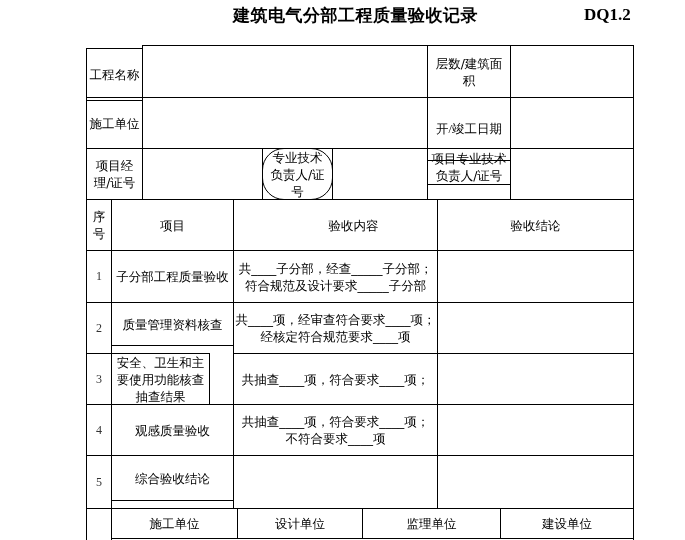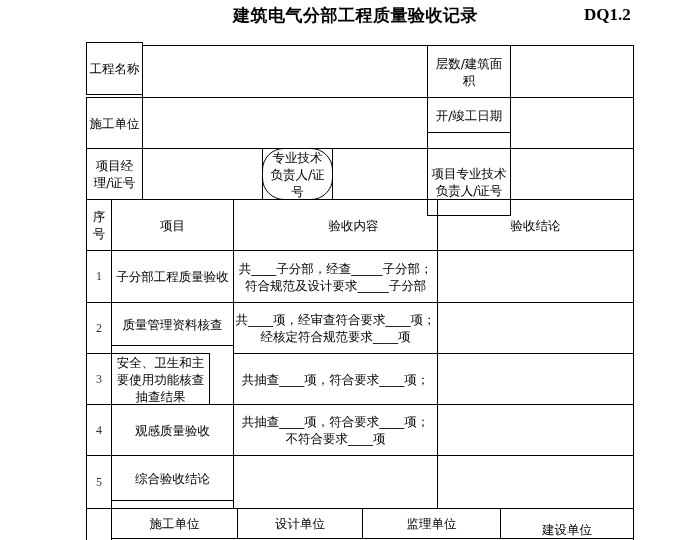--- a/index.html
+++ b/index.html
@@ -13,47 +13,47 @@
           display:flex; align-items:center; justify-content:center; text-align:center;
           font-size:12.5px; line-height:17px; }
   .num { font-family:"Liberation Serif", serif; font-size:12px; color:#333; }
 </style>
 </head>
 <body>
 
 <div class="title">建筑电气分部工程质量验收记录</div>
 <div class="code">DQ1.2</div>
 
-<div class="cell" style="left:86px;top:42px;width:57px;height:53px;">
+<div class="cell" style="left:86px;top:48px;width:57px;height:53px;">
     <span>工程名称</span>
   </div>
 <div class="cell" style="left:142px;top:45px;width:286px;height:53px;"></div>
 <div class="cell" style="left:427px;top:45px;width:84px;height:53px;padding:0 4px;">
     <span>层数/建筑面积</span>
   </div>
 <div class="cell" style="left:510px;top:45px;width:124px;height:53px;"></div>
 
 <div class="cell" style="left:86px;top:97px;width:57px;height:52px;">
     <span>施工单位</span>
   </div>
 <div class="cell" style="left:142px;top:97px;width:286px;height:52px;"></div>
-<div class="cell" style="left:427px;top:97px;width:84px;height:36px;">
+<div class="cell" style="left:427px;top:97px;width:84px;height:64px;font-family:Liberation Serif, serif;">
     <span>开/竣工日期</span>
   </div>
 <div class="cell" style="left:510px;top:97px;width:124px;height:52px;"></div>
 
 <div class="cell" style="left:86px;top:148px;width:57px;height:52px;padding:0 2px;">
     <span>项目经理/证号</span>
   </div>
 <div class="cell" style="left:142px;top:148px;width:121px;height:52px;"></div>
 <div class="cell" style="left:262px;top:148px;width:71px;height:52px;padding:0 4px;border-radius:22px;">
     <span>专业技术负责人/证号</span>
   </div>
 <div class="cell" style="left:332px;top:148px;width:96px;height:52px;"></div>
-<div class="cell" style="left:427px;top:148px;width:84px;height:68px;padding:0 2px;">
+<div class="cell" style="left:427px;top:148px;width:84px;height:37px;padding:0 2px;">
     <span>项目专业技术负责人/证号</span>
   </div>
 <div class="cell" style="left:510px;top:148px;width:124px;height:52px;"></div>
 
 <div class="cell" style="left:86px;top:199px;width:26px;height:52px;padding:0 5px;">
     <span>序号</span>
   </div>
 <div class="cell" style="left:111px;top:199px;width:123px;height:52px;">
     <span>项目</span>
   </div>
@@ -123,16 +123,16 @@
 <div class="cell" style="left:86px;top:508px;width:26px;height:40px;"></div>
 <div class="cell" style="left:111px;top:508px;width:127px;height:31px;">
     <span>施工单位</span>
   </div>
 <div class="cell" style="left:237px;top:508px;width:126px;height:31px;">
     <span>设计单位</span>
   </div>
 <div class="cell" style="left:362px;top:508px;width:139px;height:31px;">
     <span>监理单位</span>
   </div>
-<div class="cell" style="left:500px;top:508px;width:134px;height:31px;align-items:flex-end;">
+<div class="cell" style="left:500px;top:508px;width:134px;height:31px;">
     <span>建设单位</span>
   </div>
 <div class="cell" style="left:111px;top:538px;width:523px;height:10px;"></div>
 
 </body></html>

